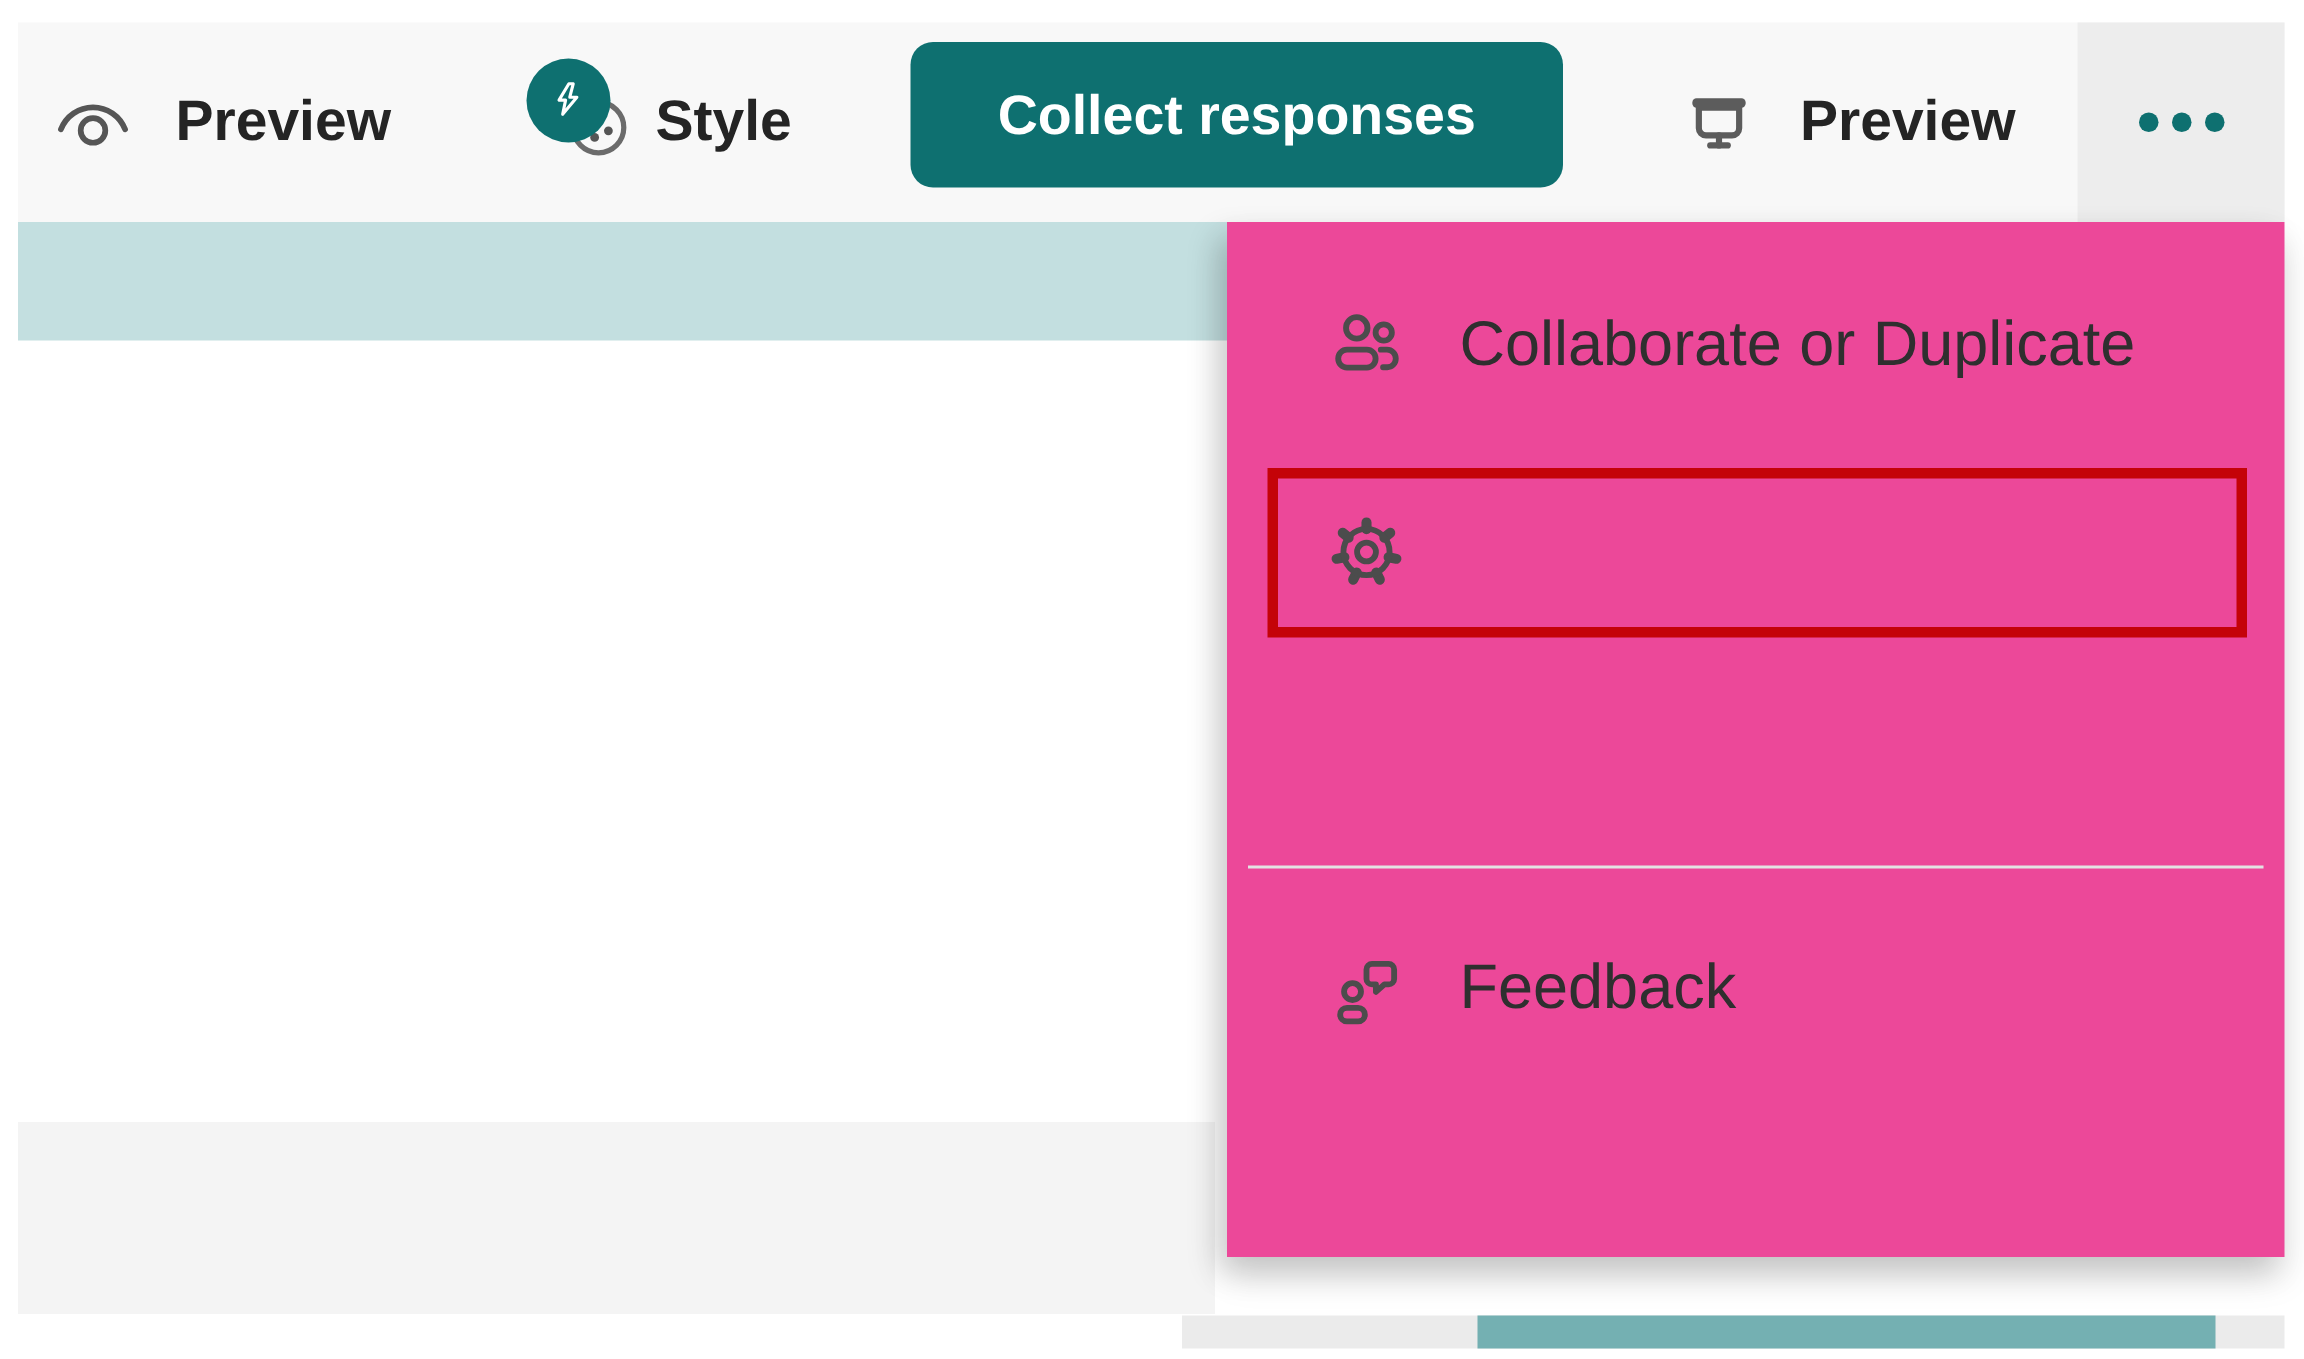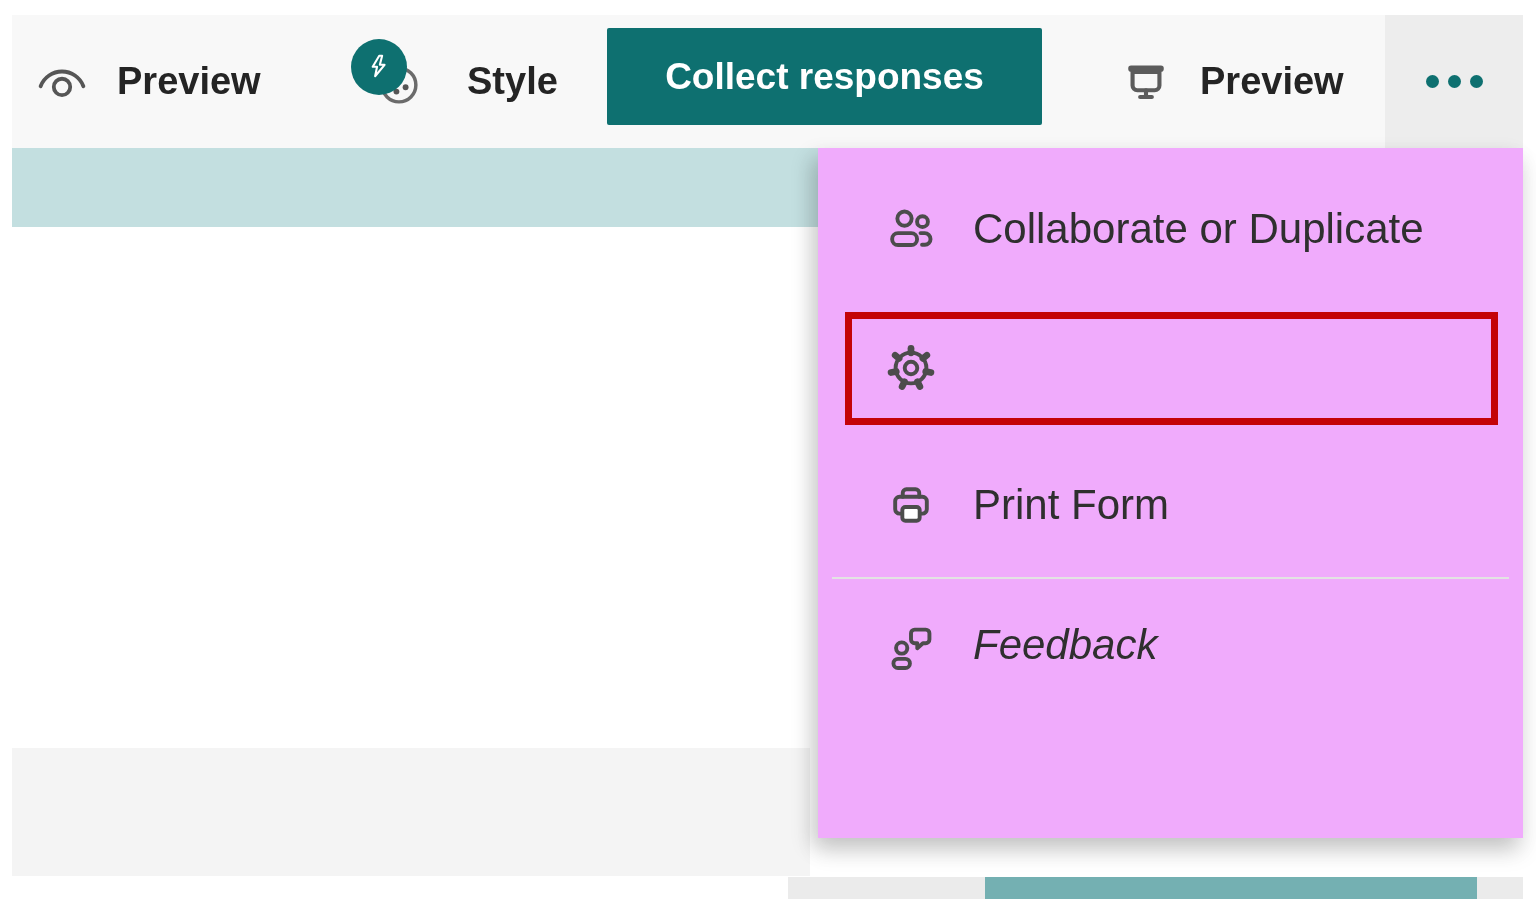--- a/index.html
+++ b/index.html
@@ -17,21 +17,21 @@
   }
   .tb-item{
     position:absolute;top:0;height:133px;
     display:flex;align-items:center;gap:28px;cursor:pointer;
   }
   .tb-label{
     font-size:38px;font-weight:600;color:#242424;white-space:nowrap;
   }
   .collect-btn{
     position:absolute;left:595px;top:13px;width:435px;height:97px;
-    background:#0e7070;border-radius:2px;border:none;
+    background:#0e7070;border-radius:15px;border:none;
     display:flex;align-items:center;justify-content:center;cursor:pointer;
   }
   .collect-btn span{
     color:#ffffff;font-size:37px;font-weight:700;white-space:nowrap;
   }
   .more-btn{
     position:absolute;left:1373px;top:0;width:138px;height:133px;
     background:#ededed;display:flex;align-items:center;justify-content:center;gap:9px;
     cursor:pointer;
   }
@@ -45,21 +45,21 @@
   }
 
   
   .teal-band{left:12px;top:148px;width:806px;height:79px;background:#c3dfe0;}
   .gray-panel{left:12px;top:748px;width:798px;height:128px;background:#f4f4f4;}
   .bottom-strip{left:788px;top:877px;width:735px;height:22px;background:#ebebeb;}
   .bottom-strip-teal{position:absolute;left:197px;top:0;width:492px;height:22px;background:#74b0b2;}
 
   
   .menu{
-    left:818px;top:148px;width:705px;height:690px;background:#f0abfc;
+    left:818px;top:148px;width:705px;height:690px;background:#ec4899;
     box-shadow:-7px 9px 20px rgba(0,0,0,0.16), 0 14px 22px rgba(0,0,0,0.10);
   }
   .menu-item{
     position:absolute;left:0;width:100%;height:120px;
     display:flex;align-items:center;padding-left:67px;gap:36px;
     box-sizing:border-box;cursor:pointer;
   }
   .menu-item .mi-label{
     font-size:42px;font-weight:400;color:#2f2f2f;white-space:nowrap;
   }
@@ -84,21 +84,21 @@
   <div class="tb-item" style="left:23px;">
     <span>
       <svg width="54" height="42" viewBox="0 0 28 22" fill="none" stroke="#565656" stroke-width="2" stroke-linecap="round">
         <path d="M2.8 13.2 A 12 12 0 0 1 25.2 13.2"></path>
         <circle cx="14" cy="13.6" r="4.3"></circle>
       </svg>
     </span>
     <span class="tb-label">Preview</span>
   </div>
 
-  <div class="tb-item" style="left:339px;gap:40px;">
+  <div class="tb-item" style="left:339px;gap:10px;">
     <span class="style-cluster">
       <svg style="position:absolute;left:26px;top:24px;" width="44" height="44" viewBox="0 0 24 24" fill="none" stroke="#6b6b6b" stroke-width="1.9">
         <circle cx="12" cy="12" r="9.2"></circle>
         <circle cx="10.6" cy="15.6" r="1.6" fill="#555" stroke="none"></circle>
         <circle cx="15.6" cy="13.2" r="1.6" fill="#555" stroke="none"></circle>
       </svg>
       <span class="style-badge">
         <svg width="34" height="34" viewBox="0 0 28 28" fill="none" stroke="#ffffff" stroke-width="1.7" stroke-linejoin="round">
           <path d="M14.2 4.8 L8.8 13.8 h3.6 L10.8 21.6 L18.6 12.2 h-3.9 L16.6 4.8 z"></path>
         </svg>
@@ -161,34 +161,24 @@
           <path d="M9.0 18.3 L7.9 20.5"></path>
           <path d="M5.2 13.6 L2.8 14.1"></path>
           <path d="M6.5 7.6 L4.7 6.1"></path>
         </g>
         <circle cx="12" cy="12" r="7.1" stroke-width="1.8"></circle>
         <circle cx="12" cy="12" r="2.9" stroke-width="1.8"></circle>
       </svg>
     </span>
   </div>
 
-  <div class="menu-item" style="top:297px;">
-    <span class="mi-icon">
-      <svg width="52" height="52" viewBox="0 0 24 24" fill="none" stroke="currentColor" stroke-width="1.8" stroke-linecap="round" stroke-linejoin="round">
-        <path d="M8.2 8.2 V6.4 a1.7 1.7 0 0 1 1.7 -1.7 h4.2 a1.7 1.7 0 0 1 1.7 1.7 v1.8"></path>
-        <rect x="4.7" y="8.2" width="14.6" height="7.8" rx="2"></rect>
-        <rect x="8" y="12.9" width="8" height="6.4" rx="1.4" fill="#ffffff"></rect>
-      </svg>
-    </span>
-    <span class="mi-label">Print Form</span>
-  </div>
 
   <div class="menu-divider"></div>
 
-  <div class="menu-item" style="top:437px;font-style:italic;">
+  <div class="menu-item" style="top:450px;">
     <span class="mi-icon">
       <svg width="52" height="52" viewBox="0 0 24 24" fill="none" stroke="currentColor" stroke-width="1.8" stroke-linecap="round" stroke-linejoin="round">
         <circle cx="7.7" cy="13.4" r="2.6"></circle>
         <rect x="3.9" y="18.4" width="7.6" height="4.2" rx="2.1"></rect>
         <path d="M13.7 4.9 h5.1 a1.7 1.7 0 0 1 1.7 1.7 v2.9 a1.7 1.7 0 0 1 -1.7 1.7 h-1.3 l-2.6 2.3 v-2.3 h-1.2 a1.7 1.7 0 0 1 -1.7 -1.7 v-2.9 a1.7 1.7 0 0 1 1.7 -1.7 z"></path>
       </svg>
     </span>
     <span class="mi-label">Feedback</span>
   </div>
 

